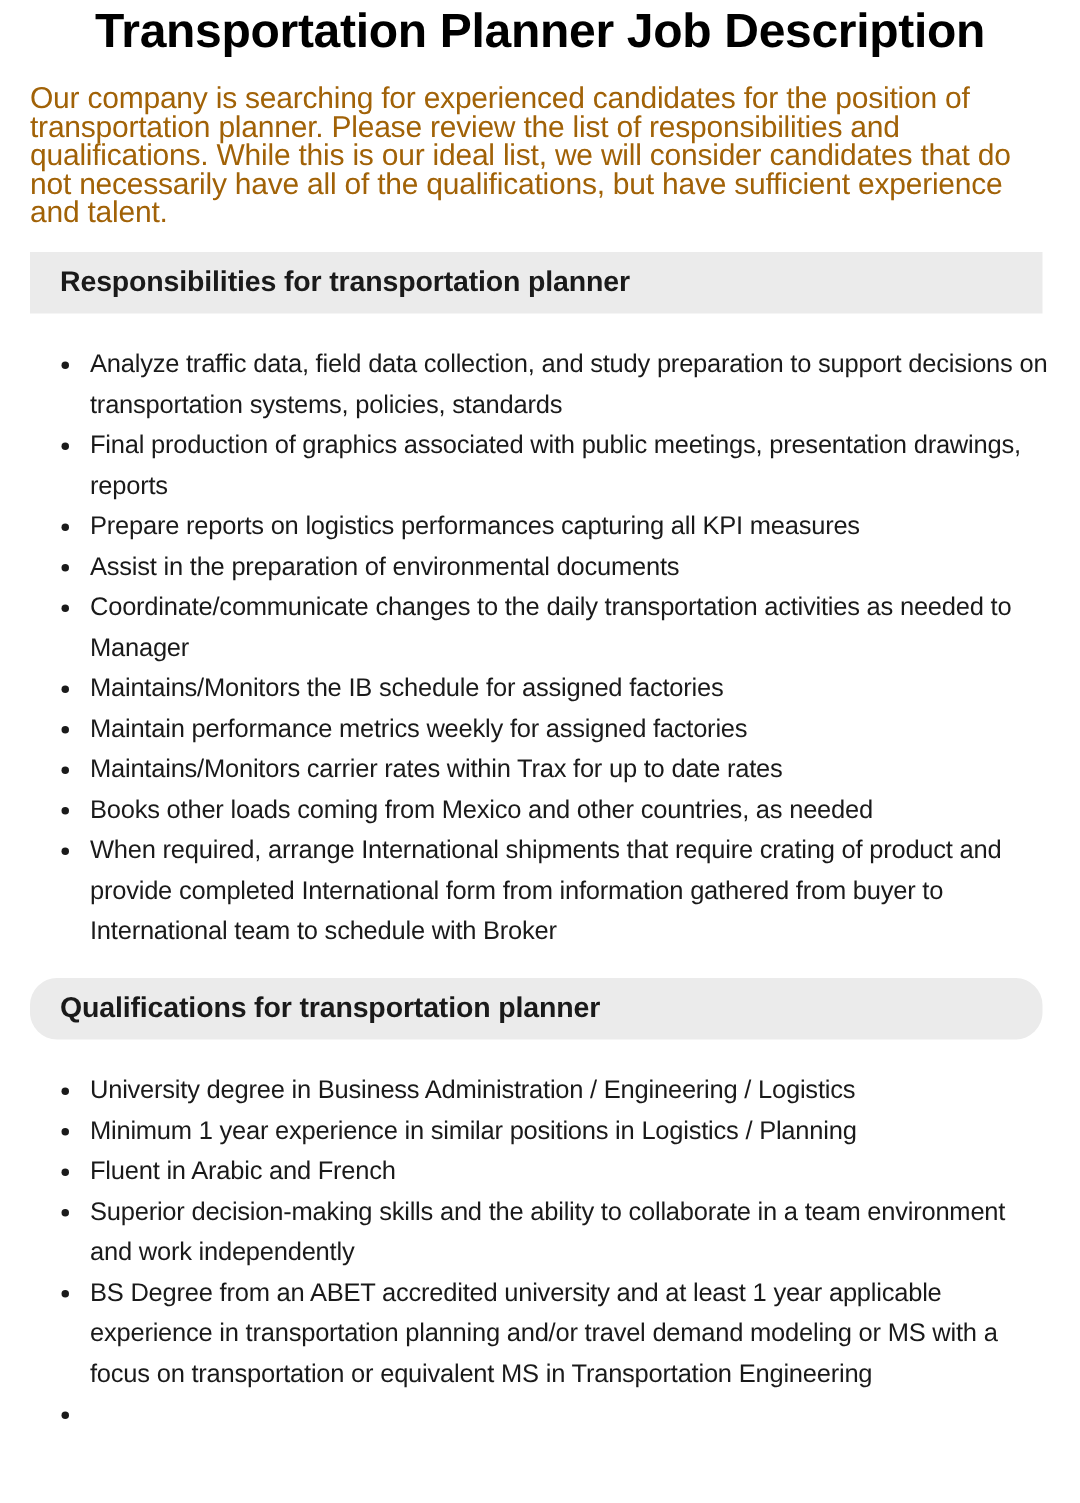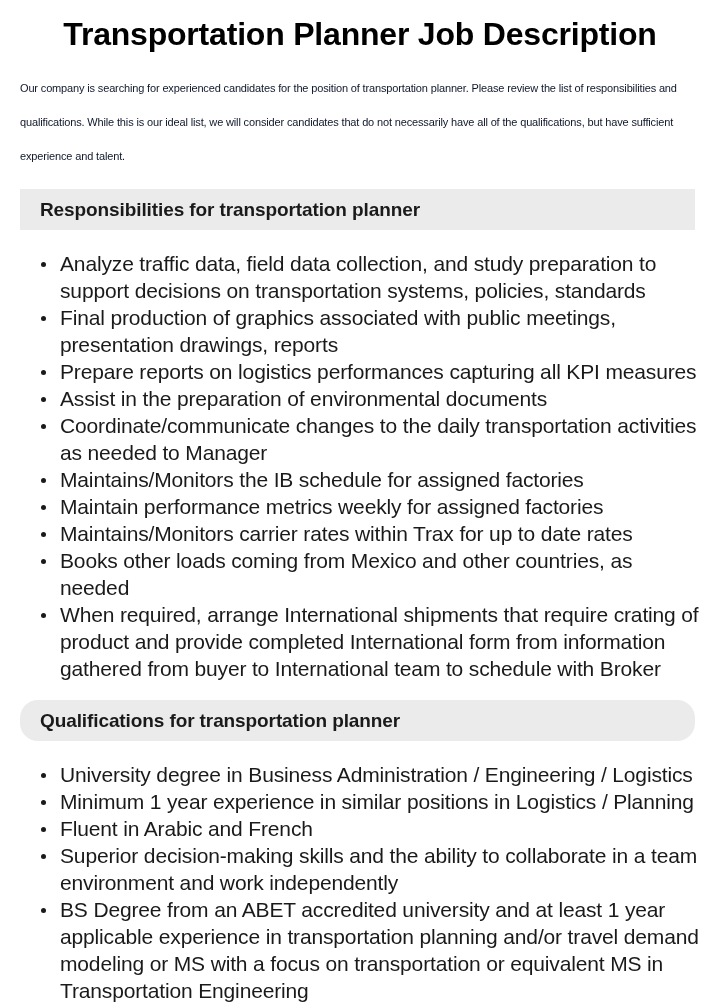--- a/index.html
+++ b/index.html
@@ -14,34 +14,34 @@
       font-family: "Liberation Sans", "DejaVu Sans", sans-serif;
       color: #111111;
     }
     .page {
       position: relative;
       width: 720px;
       height: 1002px;
     }
     .title {
       margin: 0;
-      padding-top: 14px;
+      padding-top: 0;
       height: 40px;
       font-size: 32px;
       line-height: 40px;
       font-weight: bold;
       text-align: center;
       color: #000000;
       letter-spacing: -0.2px;
     }
     .intro {
       margin: 17px 20px 0 20px;
-      font-size: 11px;
-      line-height: 34px;
-      color: #0f172a;
+      font-size: 20px;
+      line-height: 19px;
+      color: #a16207;
       letter-spacing: -0.15px;
     }
     .section-header {
       margin: 16px 25px 0 20px;
       height: 41px;
       background: #ebebeb;
       box-sizing: border-box;
       padding-left: 20px;
       font-size: 19px;
       line-height: 41px;
@@ -50,21 +50,21 @@
       letter-spacing: -0.1px;
     }
     .list {
       list-style: none;
       margin: 20px 20px 0 20px;
       padding: 0;
     }
     .list-item {
       position: relative;
       padding-left: 40px;
-      font-size: 21px;
+      font-size: 17px;
       line-height: 27px;
       color: #1a1a1a;
       letter-spacing: -0.15px;
     }
     .bullet {
       position: absolute;
       left: 21px;
       top: 12px;
       width: 5px;
       height: 5px;

